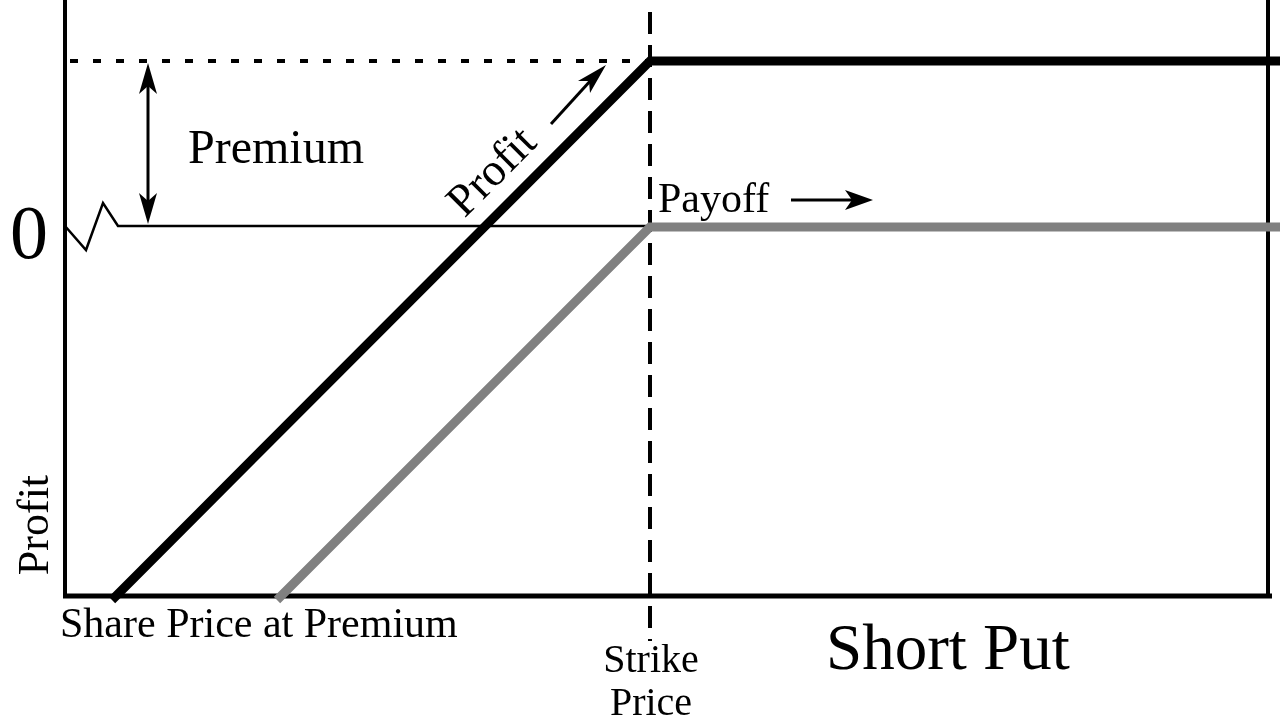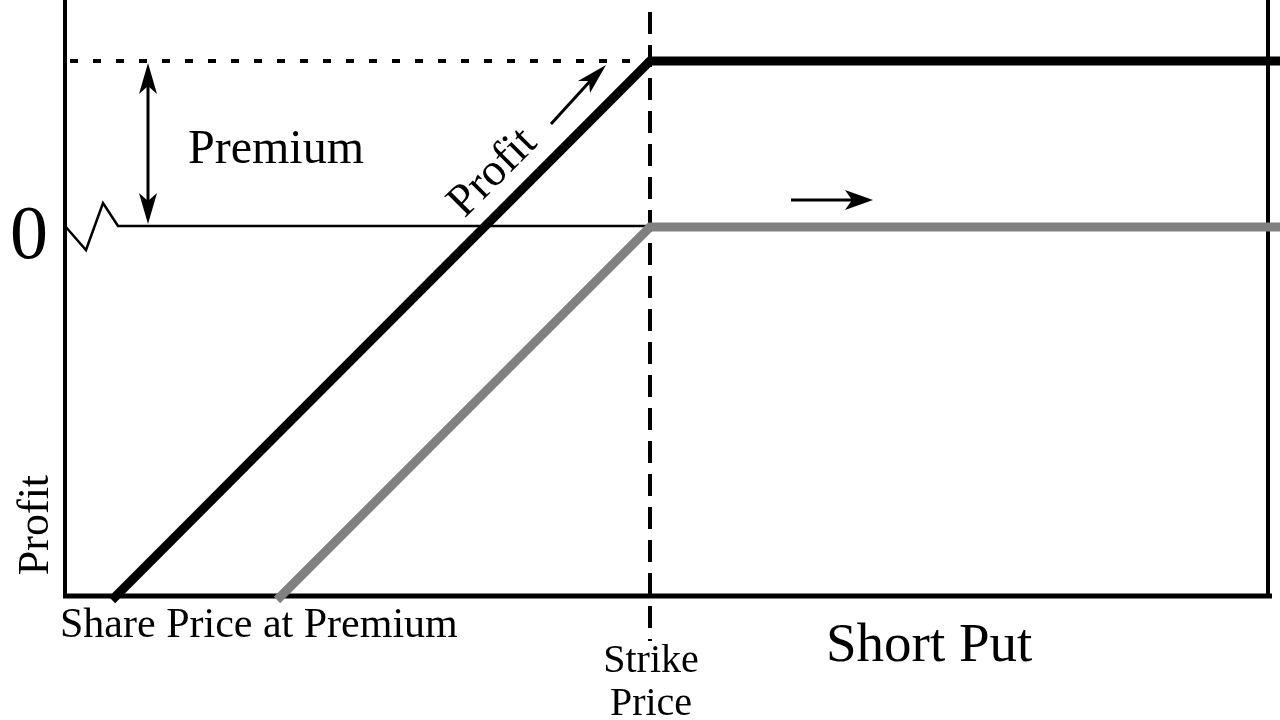--- a/index.html
+++ b/index.html
@@ -18,21 +18,21 @@
   #payoff-label{left:658px;top:177px;font-size:42px;}
   #profit-axis-label{
     left:-26px;top:503px;width:120px;text-align:center;font-size:44px;
     transform:rotate(-90deg);transform-origin:center center;
   }
   #share-price-label{left:60px;top:602px;font-size:42px;}
   #strike-price-label{
     left:576px;top:637px;width:150px;text-align:center;
     font-size:40px;line-height:1.08;white-space:pre-line;
   }
-  #short-put-title{left:826px;top:615px;font-size:55px;}
+  #short-put-title{left:826px;top:615px;font-size:65px;}
 </style>
 </head>
 <body>
 
 <div id="stage">
 
   <svg id="plot-svg" viewBox="0 0 1280 720">
 
     <line x1="65" y1="0" x2="65" y2="598" stroke="#000" stroke-width="4"></line>
     <line x1="63" y1="596" x2="1272" y2="596" stroke="#000" stroke-width="5"></line>
@@ -64,20 +64,21 @@
       <polygon points="873,200 845,190 852,200 845,210"></polygon>
     </g>
   </svg>
 
   <div class="lbl" id="zero-label">0</div>
 
   <div class="lbl" id="premium-label">Premium</div>
 
   <div class="lbl" id="profit-annotation">Profit</div>
 
+  <div class="lbl" id="payoff-label">Payoff</div>
 
   <div class="lbl" id="profit-axis-label">Profit</div>
 
   <div class="lbl" id="share-price-label">Share Price at Premium</div>
 
   <div class="lbl" id="strike-price-label">Strike
 Price</div>
 
   <div class="lbl" id="short-put-title">Short Put</div>
 

